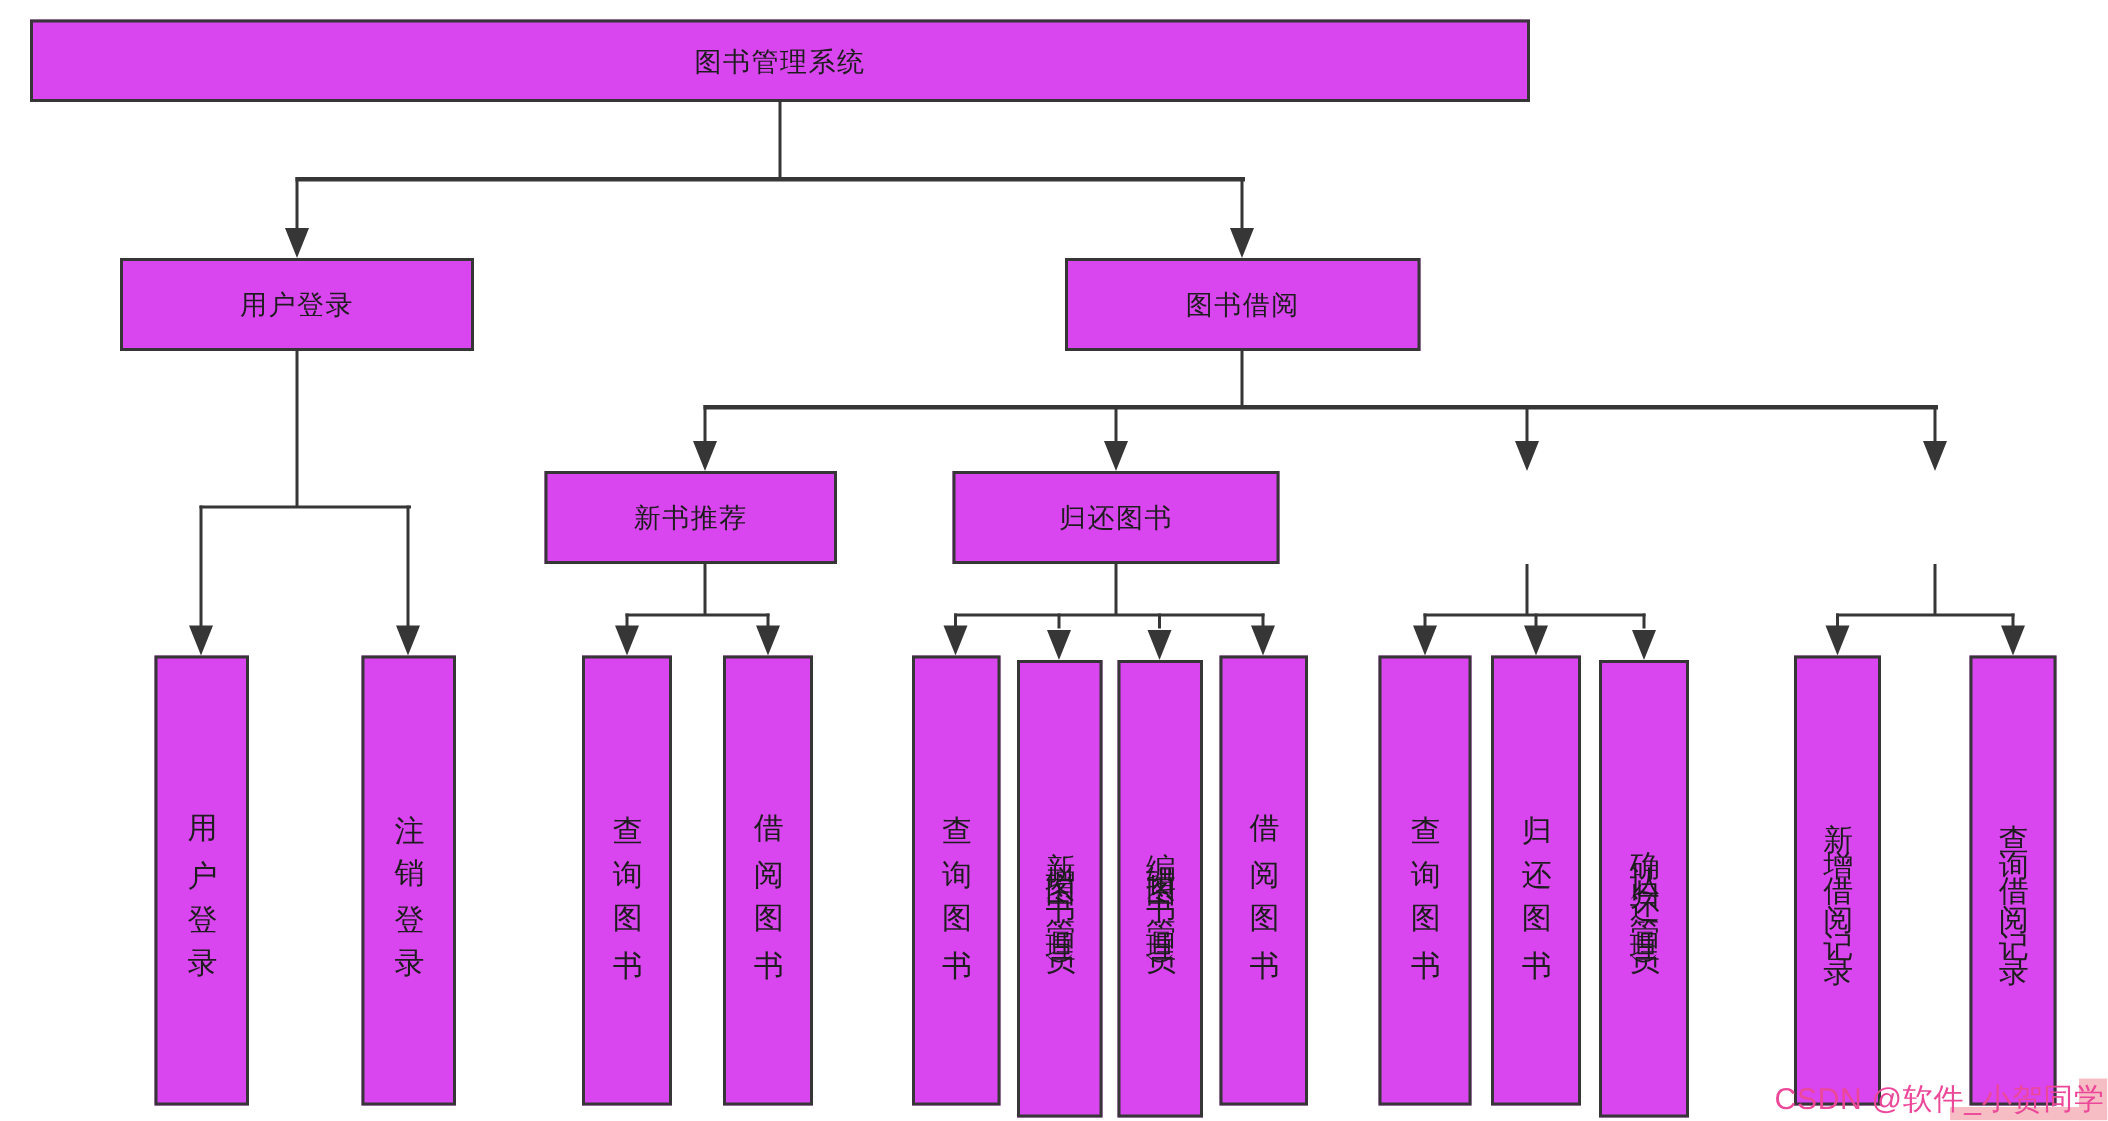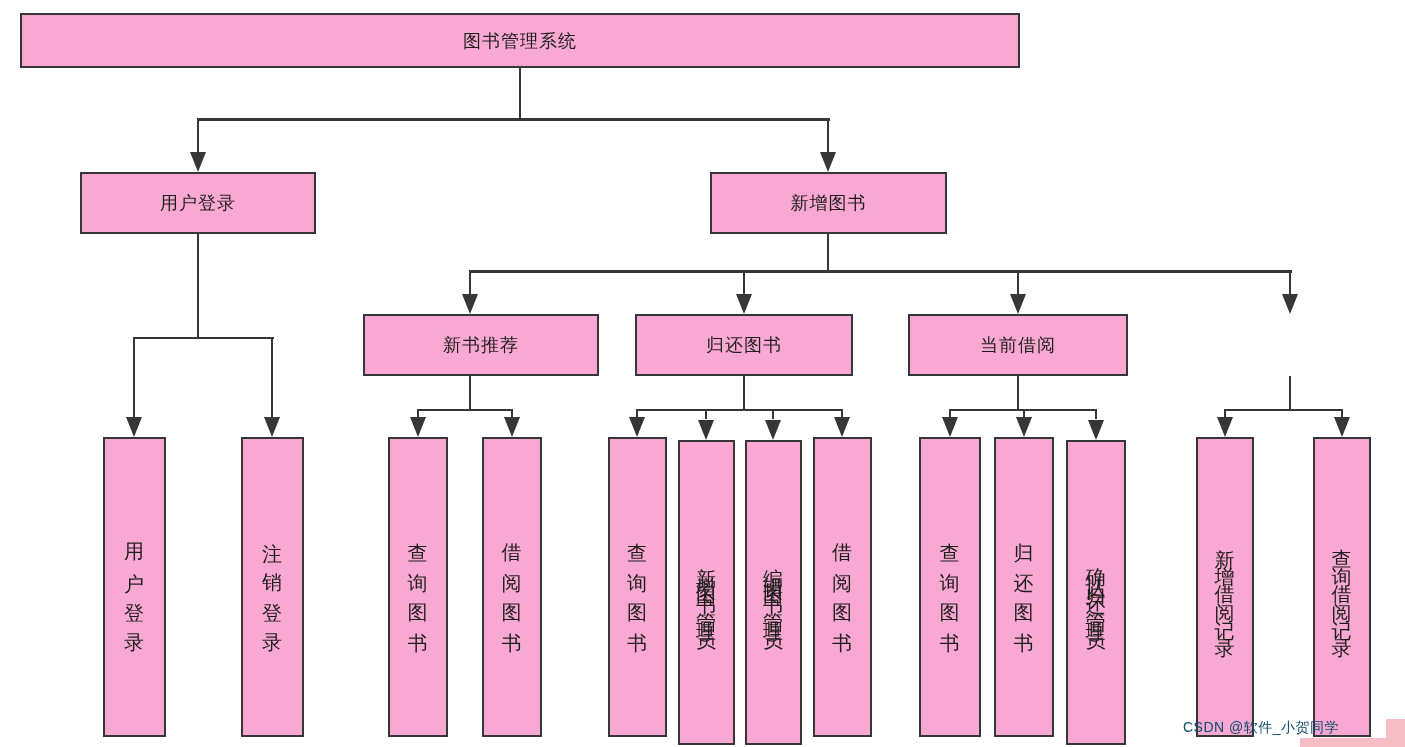--- a/index.html
+++ b/index.html
@@ -1,53 +1,52 @@
 <!DOCTYPE html>
 <html><head>
 <meta charset="utf-8">
 <style>
   html,body{margin:0;padding:0;background:#ffffff;}
   body{font-family:"Liberation Sans","DejaVu Sans",sans-serif;}
   #canvas{position:relative;width:1405px;height:747px;background:#ffffff;overflow:hidden;}
 
   
-  .box{position:absolute;background:#f9a8d4;border:2px solid #363636;box-sizing:border-box;
+  .box{position:absolute;background:#d946ef;border:2px solid #363636;box-sizing:border-box;
        display:flex;align-items:center;justify-content:center;color:#1d1d1d;}
   .box.lvl{font-size:18px;letter-spacing:1px;}
   .box.root{font-size:18px;letter-spacing:1px;}
   .box.leaf span{writing-mode:vertical-rl;text-orientation:mixed;font-size:20px;line-height:1;}
   .sp-l span{letter-spacing:30px;}
   .sp-m span{letter-spacing:18px;}
   .sp-s span{letter-spacing:9px;}
 
   
   .vl{position:absolute;width:2px;background:#363636;}
   .hl{position:absolute;height:2px;background:#363636;}
   .ah{position:absolute;width:0;height:0;border-left:8px solid transparent;
       border-right:8px solid transparent;border-top:20px solid #363636;}
 
   
-  .wm{position:absolute;left:1183px;top:719px;font-size:14px;color:#0c4a6e;
+  .wm{position:absolute;left:1183px;top:719px;font-size:20px;color:#ec4899;
       letter-spacing:0.5px;z-index:5;white-space:nowrap;}
   .wm-accent1{position:absolute;left:1300px;top:738px;width:105px;height:9px;background:#f6bdc4;z-index:4;}
   .wm-accent2{position:absolute;left:1386px;top:719px;width:19px;height:28px;background:#f6bdc4;z-index:4;}
 </style>
 </head>
 <body>
 
 <div id="canvas">
 
   <div class="box root" style="left:20px;top:13px;width:1000px;height:55px">图书管理系统</div>
 
   <div class="box lvl" style="left:80px;top:172px;width:236px;height:62px">用户登录</div>
-  <div class="box lvl" style="left:710px;top:172px;width:237px;height:62px">新增图书</div>
+  <div class="box lvl" style="left:710px;top:172px;width:237px;height:62px">图书借阅</div>
 
-  <div class="box lvl" style="left:363px;top:314px;width:236px;height:62px">新书推荐</div>
+  <div class="box lvl" style="left:363px;top:314px;width:195px;height:62px">新书推荐</div>
   <div class="box lvl" style="left:635px;top:314px;width:218px;height:62px">归还图书</div>
-  <div class="box lvl" style="left:908px;top:314px;width:220px;height:62px">当前借阅</div>
 
   <div class="box leaf sp-l" style="left:103px;top:437px;width:63px;height:300px">
       <span>用户登录</span>
     </div>
   <div class="box leaf sp-l" style="left:241px;top:437px;width:63px;height:300px">
       <span>注销登录</span>
     </div>
 
   <div class="box leaf sp-l" style="left:388px;top:437px;width:60px;height:300px">
       <span>查询图书</span>

